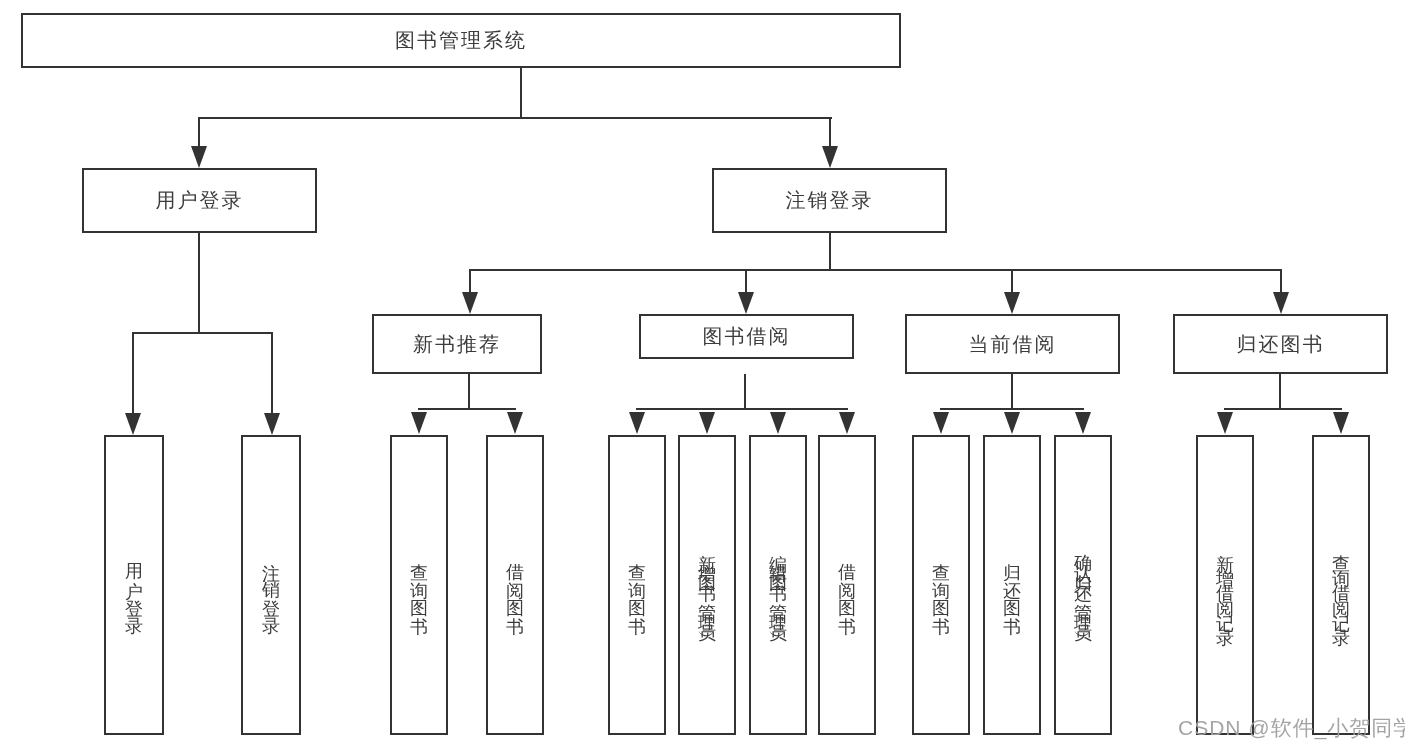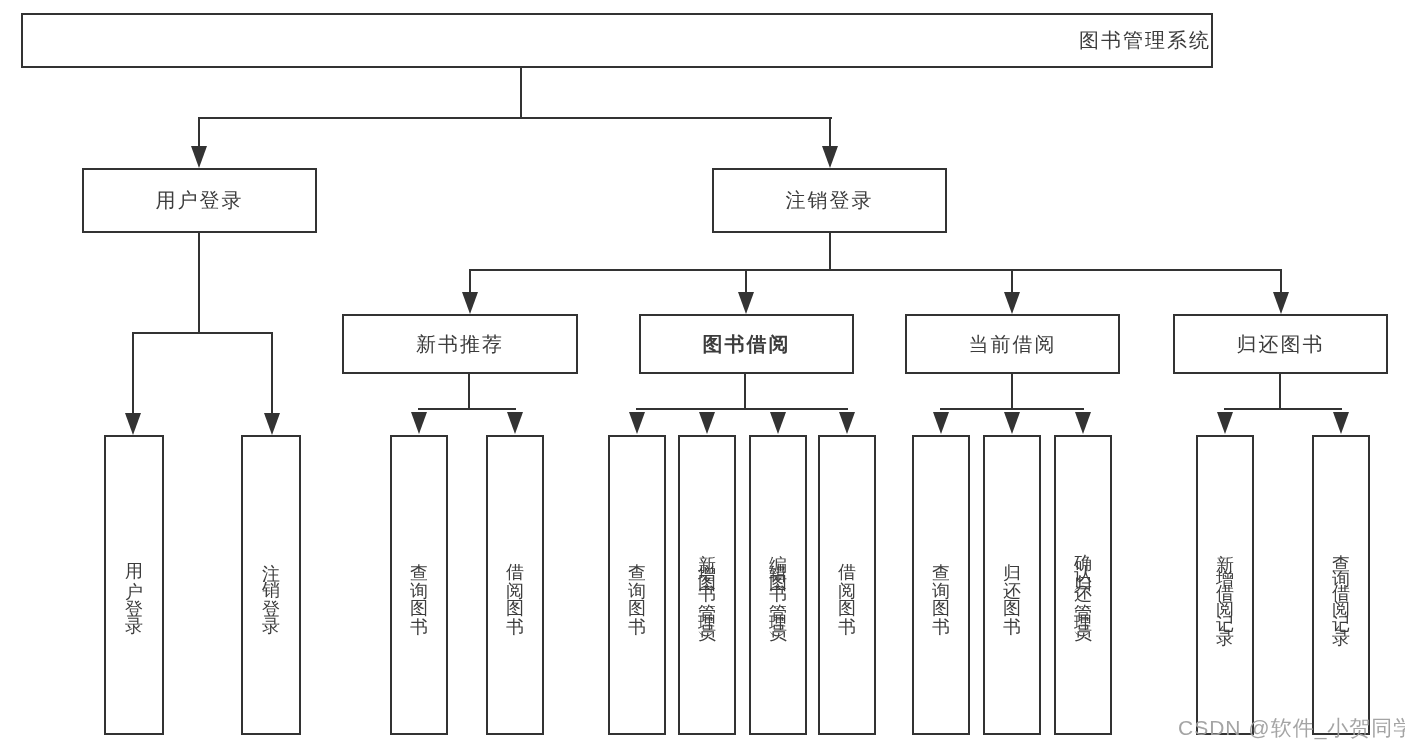--- a/index.html
+++ b/index.html
@@ -62,21 +62,21 @@
     letter-spacing: 1px;
     white-space: nowrap;
     z-index: 10;
   }
 </style>
 </head>
 <body>
 
 <div id="canvas">
 
-  <div class="box" style="left:21px; top:13px; width:1192px; height:55px;justify-content:flex-end;">
+  <div class="box" style="left:21px; top:13px; width:880px; height:55px;">
     <span class="h-label">图书管理系统</span>
   </div>
 
   <div class="line" style="left:520px; top:68px; width:2px; height:50px;"></div>
   <div class="line" style="left:198px; top:117px; width:634px; height:2px;"></div>
   <div class="line" style="left:198px; top:117px; width:2px; height:33px;"></div>
   <div class="arrow" style="left:191px; top:146px;"></div>
   <div class="line" style="left:829px; top:117px; width:2px; height:33px;"></div>
   <div class="arrow" style="left:822px; top:146px;"></div>
 
@@ -98,24 +98,24 @@
   <div class="line" style="left:469px; top:269px; width:813px; height:2px;"></div>
   <div class="line" style="left:469px; top:269px; width:2px; height:24px;"></div>
   <div class="arrow" style="left:462px; top:292px;"></div>
   <div class="line" style="left:745px; top:269px; width:2px; height:24px;"></div>
   <div class="arrow" style="left:738px; top:292px;"></div>
   <div class="line" style="left:1011px; top:269px; width:2px; height:24px;"></div>
   <div class="arrow" style="left:1004px; top:292px;"></div>
   <div class="line" style="left:1280px; top:269px; width:2px; height:24px;"></div>
   <div class="arrow" style="left:1273px; top:292px;"></div>
 
-  <div class="box" style="left:342px; top:314px; width:236px; height:60px;">
+  <div class="box" style="left:372px; top:314px; width:170px; height:60px;">
     <span class="h-label">新书推荐</span>
   </div>
-  <div class="box" style="left:639px; top:314px; width:215px; height:60px;font-weight:bold;">
+  <div class="box" style="left:639px; top:314px; width:215px; height:45px;">
     <span class="h-label">图书借阅</span>
   </div>
   <div class="box" style="left:905px; top:314px; width:215px; height:60px;">
     <span class="h-label">当前借阅</span>
   </div>
   <div class="box" style="left:1173px; top:314px; width:215px; height:60px;">
     <span class="h-label">归还图书</span>
   </div>
 
   <div class="line" style="left:468px; top:374px; width:2px; height:36px;"></div>

